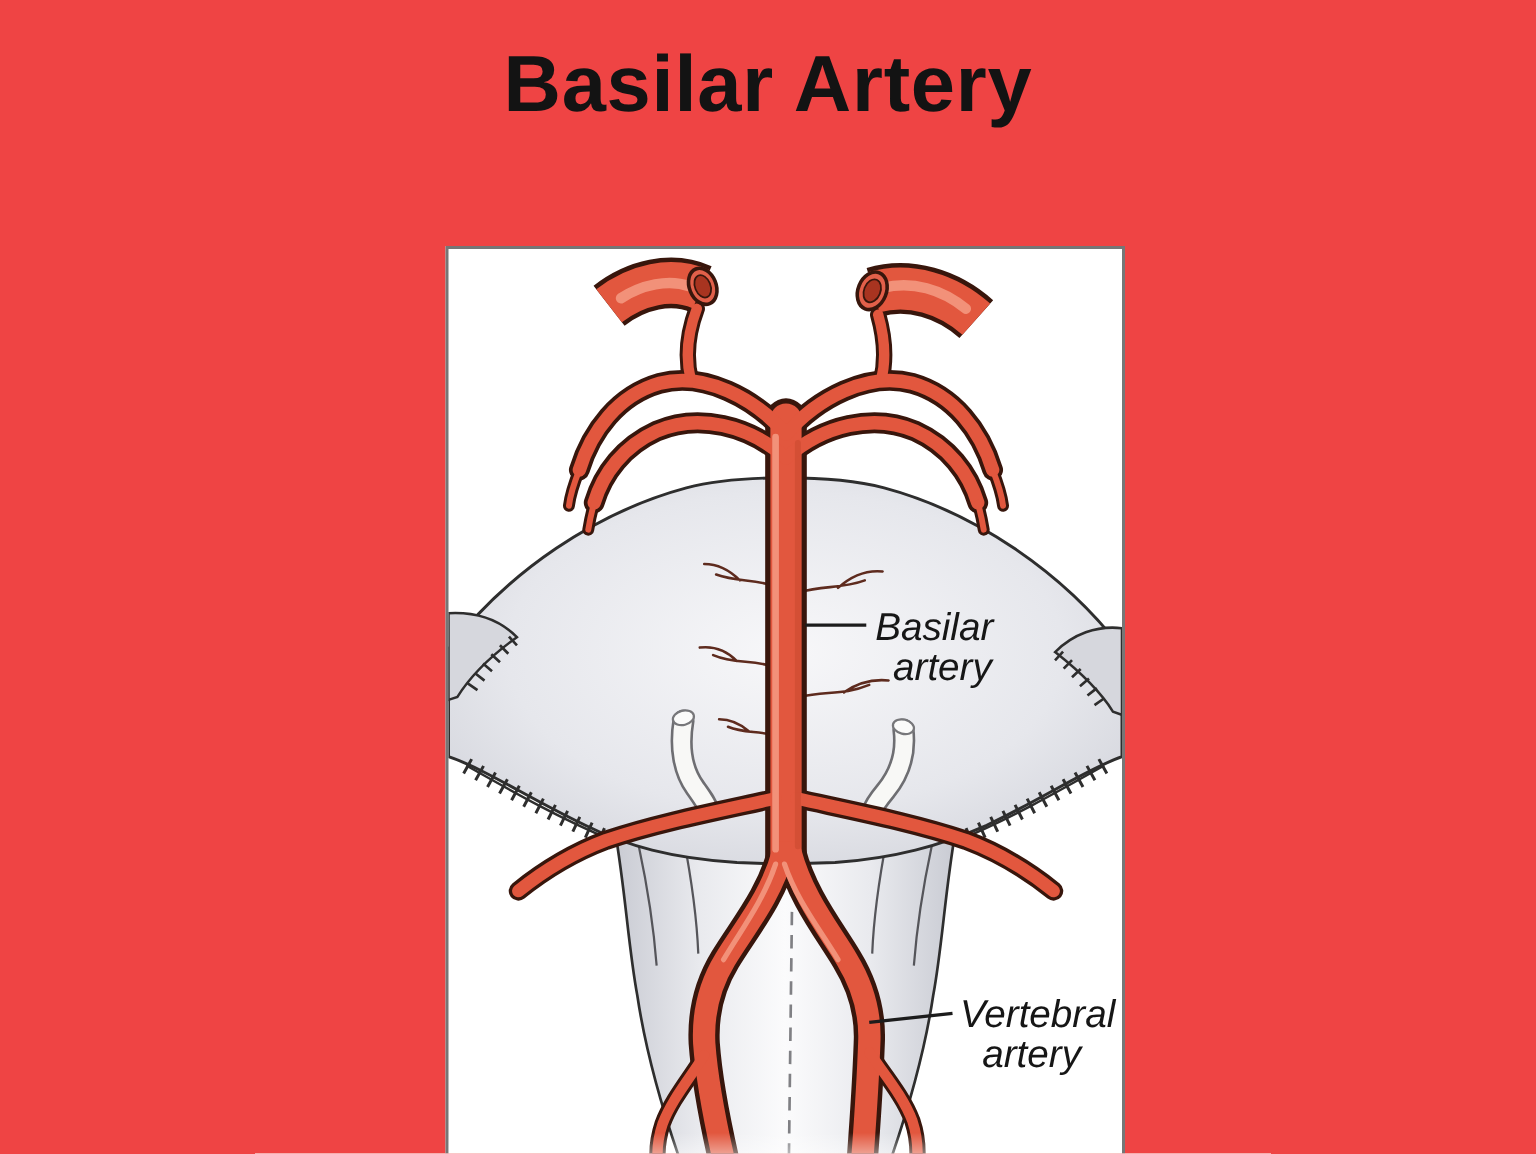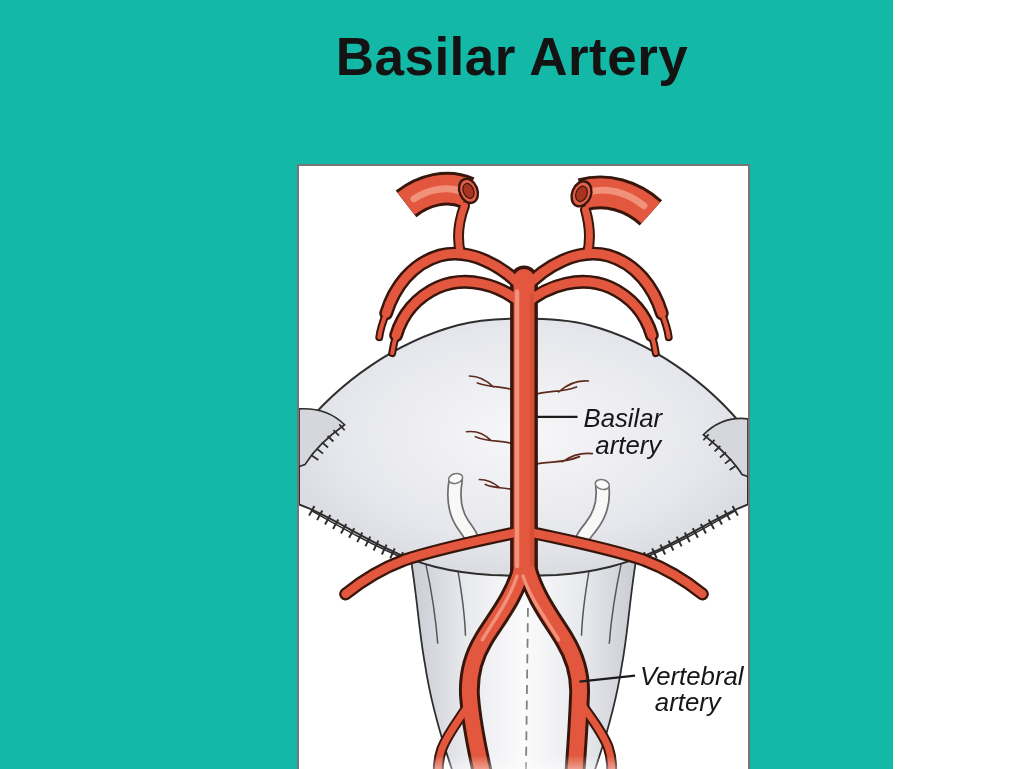--- a/index.html
+++ b/index.html
@@ -1,16 +1,16 @@
 <!DOCTYPE html>
 <html><head>
 <meta charset="utf-8">
 <style>
   html,body{margin:0;padding:0;background:#ffffff;}
-  .page{position:relative;width:893px;height:769px;background:#14b8a6;overflow:hidden;
+  .page{position:relative;width:1024px;height:769px;background:#ef4444;overflow:hidden;
         font-family:"Liberation Sans",sans-serif;}
   .title{position:absolute;left:0;top:26px;width:1024px;text-align:center;
          font-size:53px;font-weight:600;color:#131313;letter-spacing:0.5px;}
   .panel{position:absolute;left:297px;top:128px;width:453px;height:638px;
          background:#ffffff;border:2px solid #767676;box-sizing:border-box;margin-top:36px;}
   .panel svg{display:block;width:100%;height:100%;}
   
   .oA{stroke:#38160c;fill:none;stroke-linecap:round;stroke-linejoin:round;}
   .oAb{stroke:#38160c;fill:none;stroke-linecap:butt;}
   .rA{stroke:#e2573e;fill:none;stroke-linecap:round;stroke-linejoin:round;}

